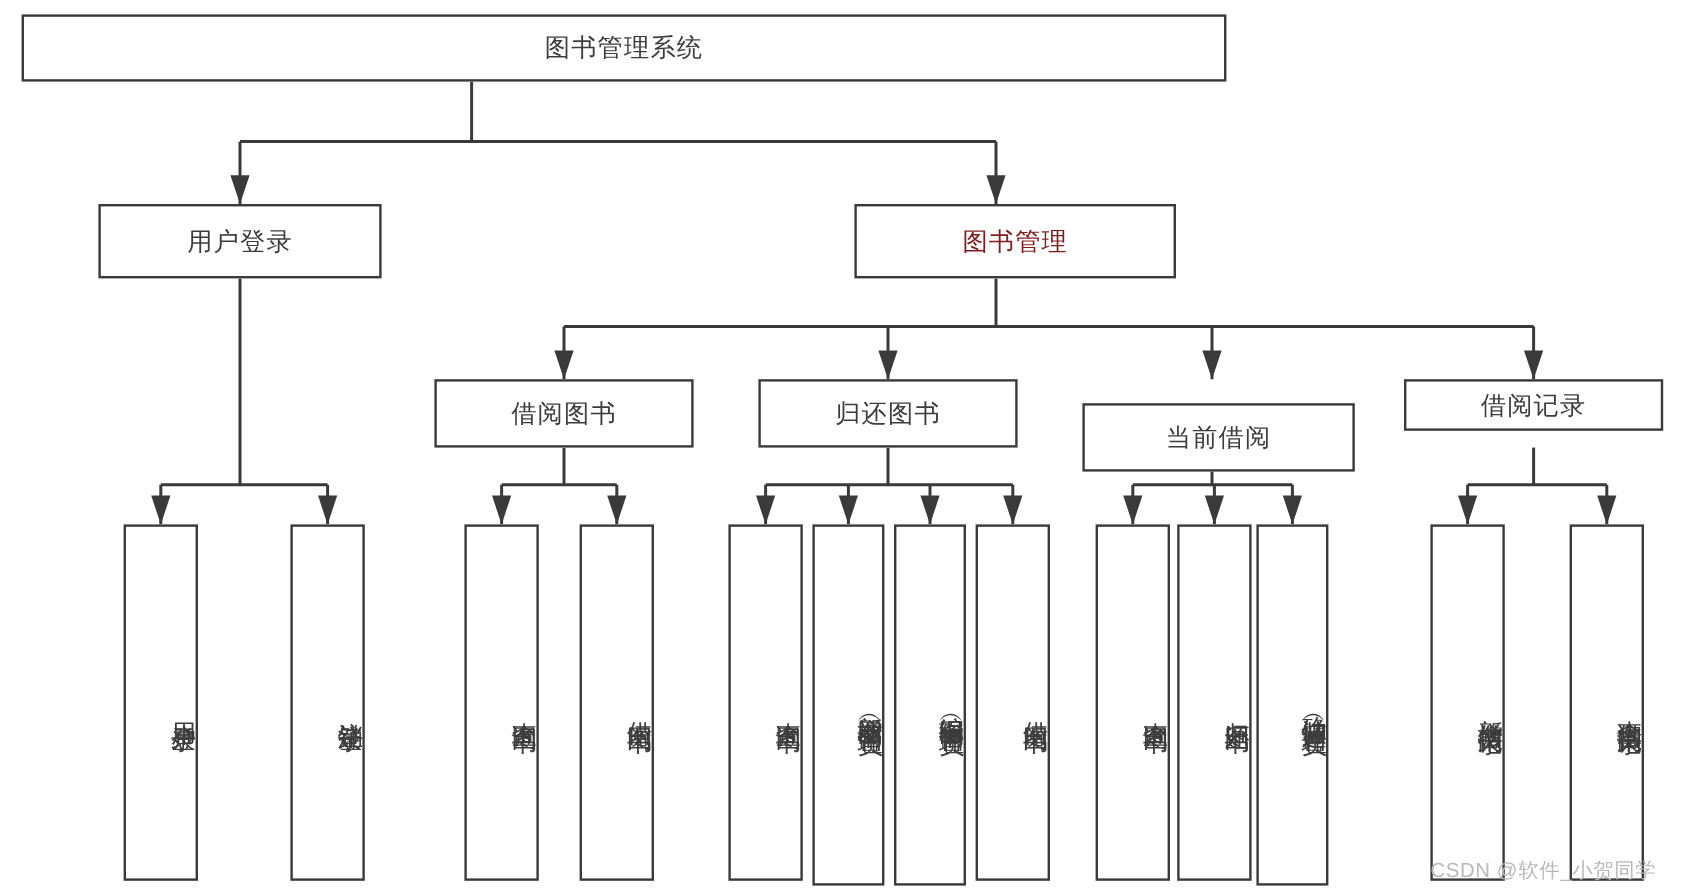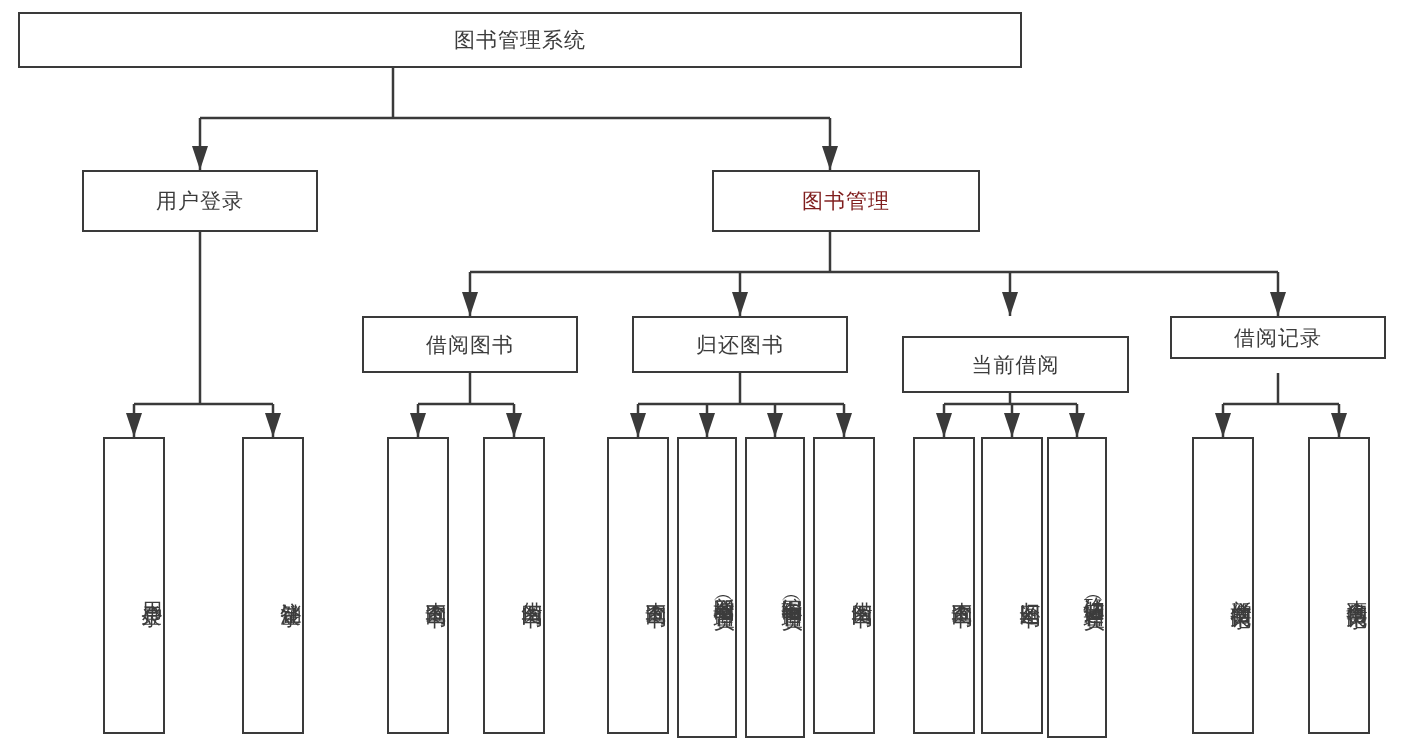--- a/index.html
+++ b/index.html
@@ -181,13 +181,14 @@
       <div class="node vertical tall-text" style="left: 1047px; top: 437px; width: 60px; height: 301px; border-color: rgb(58, 58, 58); color: rgb(60, 60, 60);">
         <span class="node-label">确认归还（管理员）</span>
       </div>
       <div class="node vertical" style="left: 1192px; top: 437px; width: 62px; height: 297px; border-color: rgb(58, 58, 58); color: rgb(60, 60, 60);">
         <span class="node-label">新增借阅记录</span>
       </div>
       <div class="node vertical" style="left: 1308px; top: 437px; width: 62px; height: 297px; border-color: rgb(58, 58, 58); color: rgb(60, 60, 60);">
         <span class="node-label">查询借阅记录</span>
       </div>
     </div>
+  <div class="watermark">CSDN @软件_小贺同学</div>
 </div>
 
 </body></html>

